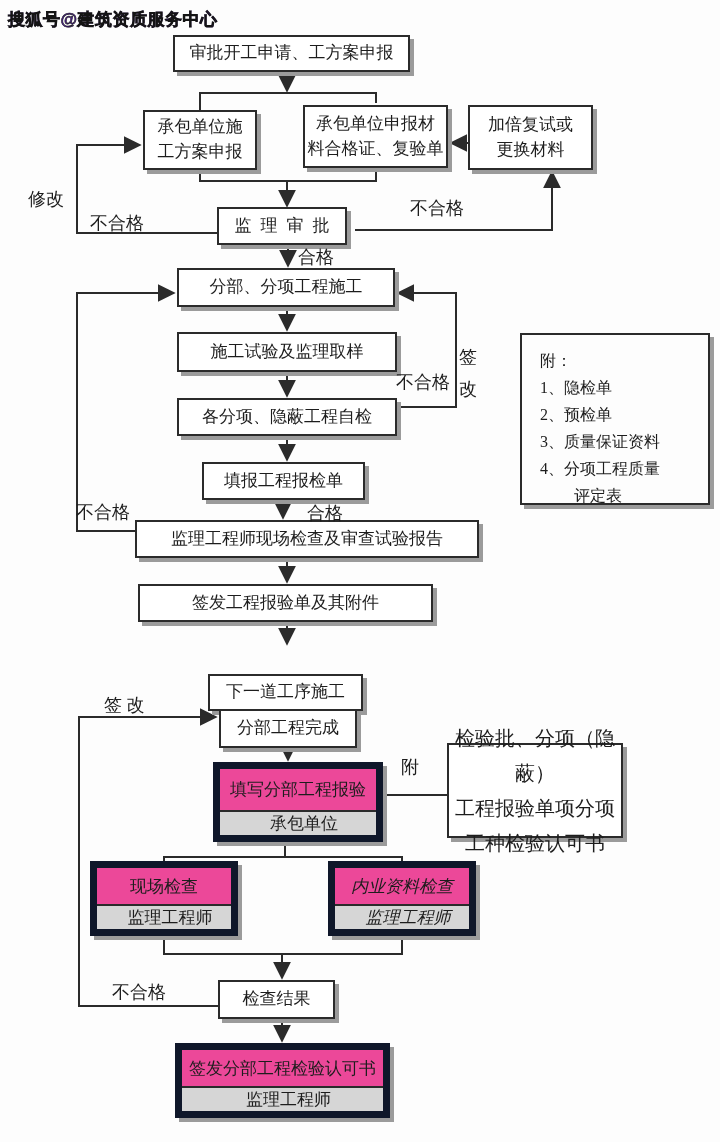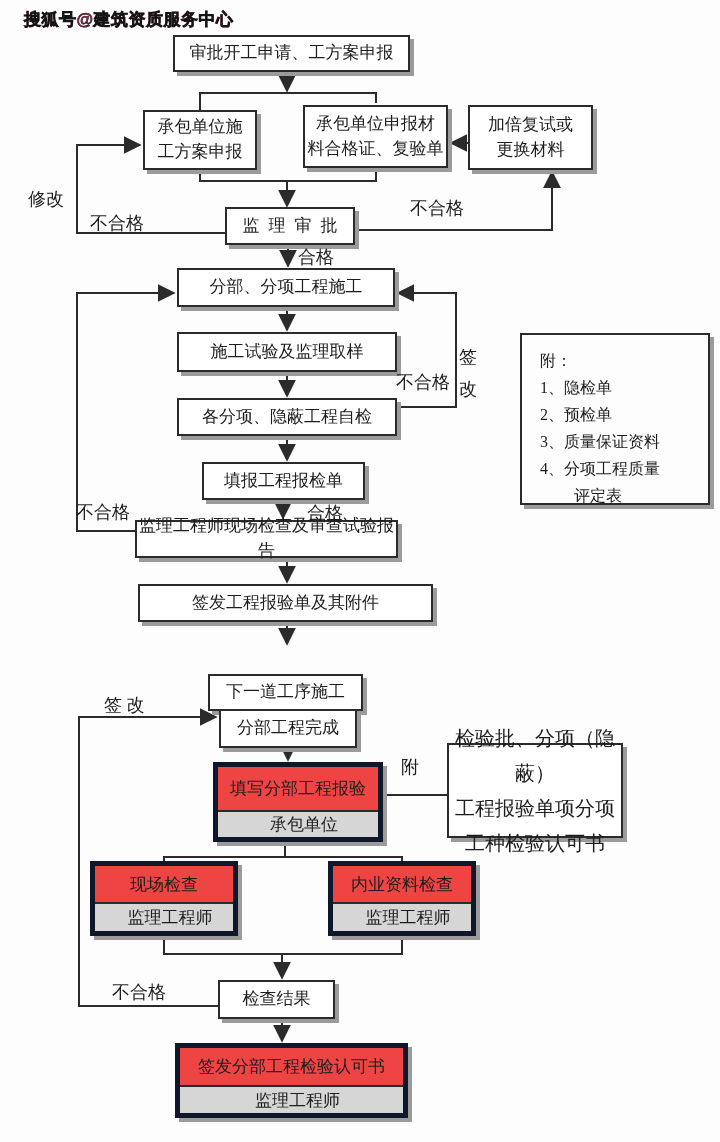--- a/index.html
+++ b/index.html
@@ -4,34 +4,34 @@
 <style>
   html,body{margin:0;padding:0;background:#ffffff;}
   .stage{
     position:relative;width:720px;height:1142px;background:#fdfdfd;overflow:hidden;
     font-family:"Liberation Serif","DejaVu Serif",serif;color:#1d1d1d;
   }
   .connectors{position:absolute;left:0;top:0;width:720px;height:1142px;}
   .connectors path{stroke:#2b2b2b;stroke-width:2;fill:none;}
   .connectors .arrhead{fill:#2b2b2b;stroke:none;}
   .wm{
-    position:absolute;left:24px;top:8px;font-family:"Liberation Sans","DejaVu Sans",sans-serif;
-    font-weight:bold;font-size:17px;color:#be185d;letter-spacing:0.5px;
+    position:absolute;left:8px;top:8px;font-family:"Liberation Sans","DejaVu Sans",sans-serif;
+    font-weight:bold;font-size:17px;color:#4c1d95;letter-spacing:0.5px;
     -webkit-text-stroke:0.6px #141414;
   }
   .box{
     position:absolute;border:2px solid #2b2b2b;background:#ffffff;
     box-shadow:4px 4px 0 #9b9b9b;
     display:flex;align-items:center;justify-content:center;text-align:center;
     font-size:17px;line-height:1.45;white-space:pre-line;box-sizing:border-box;
   }
   .box.wide-space{letter-spacing:9px;text-indent:9px;}
   .stack{
-    position:absolute;border:5px solid #0f172a;box-shadow:4px 4px 0 #9b9b9b;
-    display:flex;flex-direction:column;box-sizing:border-box;background:#ef4444;
+    position:absolute;border:7px solid #0f172a;box-shadow:4px 4px 0 #9b9b9b;
+    display:flex;flex-direction:column;box-sizing:border-box;background:#ec4899;
   }
   .srow{display:flex;align-items:center;justify-content:center;text-align:center;
     font-size:17px;box-sizing:border-box;}
   .srow.gray{background:#d6d6d6;border-top:2px solid #2b2b2b;padding-left:12px;}
   .lbl{position:absolute;font-size:18px;white-space:pre-line;line-height:1.55;}
   .lbl.vert{line-height:1.8;}
   .note{
     position:absolute;left:520px;top:333px;width:190px;height:172px;
     border:2px solid #2b2b2b;background:#fdfdfd;box-shadow:4px 4px 0 #9b9b9b;
     box-sizing:border-box;padding:12px 6px 0 18px;font-size:16px;line-height:27px;
@@ -77,52 +77,52 @@
 
   <div class="wm">搜狐号@建筑资质服务中心</div>
 
   <div class="box" style="left:173px;top:35px;width:237px;height:37px;">审批开工申请、工方案申报</div>
   <div class="box" style="left:143px;top:110px;width:114px;height:60px;">承包单位施
 工方案申报</div>
   <div class="box" style="left:303px;top:105px;width:145px;height:63px;">承包单位申报材
 料合格证、复验单</div>
   <div class="box" style="left:468px;top:105px;width:125px;height:65px;">加倍复试或
 更换材料</div>
-  <div class="box wide-space" style="left:225px;top:207px;width:130px;height:38px;">监理审批</div>
+  <div class="box wide-space" style="left:217px;top:207px;width:130px;height:38px;">监理审批</div>
   <div class="box" style="left:177px;top:332px;width:220px;height:40px;">施工试验及监理取样</div>
   <div class="box" style="left:177px;top:268px;width:218px;height:39px;">分部、分项工程施工</div>
   <div class="box" style="left:177px;top:398px;width:220px;height:38px;">各分项、隐蔽工程自检</div>
   <div class="box" style="left:202px;top:462px;width:163px;height:38px;">填报工程报检单</div>
-  <div class="box" style="left:135px;top:520px;width:263px;height:38px;">监理工程师现场检查及审查试验报告</div>
+  <div class="box" style="left:135px;top:520px;width:344px;height:38px;">监理工程师现场检查及审查试验报告</div>
   <div class="box" style="left:138px;top:584px;width:295px;height:38px;">签发工程报验单及其附件</div>
   <div class="box" style="left:208px;top:674px;width:155px;height:37px;">下一道工序施工</div>
   <div class="box" style="left:219px;top:709px;width:138px;height:39px;">分部工程完成</div>
 
   <div class="stack" style="left:213px;top:762px;width:170px;height:80px;">
     <div class="srow" style="height:43px;">填写分部工程报验</div>
     <div class="srow gray" style="flex:1;">承包单位</div>
   </div>
 
   <div class="box" style="left:447px;top:743px;width:176px;height:95px;font-size:20px;line-height:1.75;">检验批、分项（隐蔽）
 工程报验单项分项
 工种检验认可书</div>
 
   <div class="stack" style="left:90px;top:861px;width:148px;height:75px;">
     <div class="srow" style="height:36px;">现场检查</div>
     <div class="srow gray" style="flex:1;">监理工程师</div>
   </div>
 
-  <div class="stack" style="left:328px;top:861px;width:148px;height:75px;">
+  <div class="stack" style="left:328px;top:861px;width:148px;height:75px;font-style:italic;">
     <div class="srow" style="height:36px;">内业资料检查</div>
     <div class="srow gray" style="flex:1;">监理工程师</div>
   </div>
 
   <div class="box" style="left:218px;top:980px;width:117px;height:39px;">检查结果</div>
 
-  <div class="stack" style="left:175px;top:1043px;width:233px;height:75px;">
+  <div class="stack" style="left:175px;top:1043px;width:215px;height:75px;">
     <div class="srow" style="height:37px;">签发分部工程检验认可书</div>
     <div class="srow gray" style="flex:1;">监理工程师</div>
   </div>
 
   <div class="note">
     <div>附：</div>
     <div>1、隐检单</div>
     <div>2、预检单</div>
     <div>3、质量保证资料</div>
     <div>4、分项工程质量</div>

